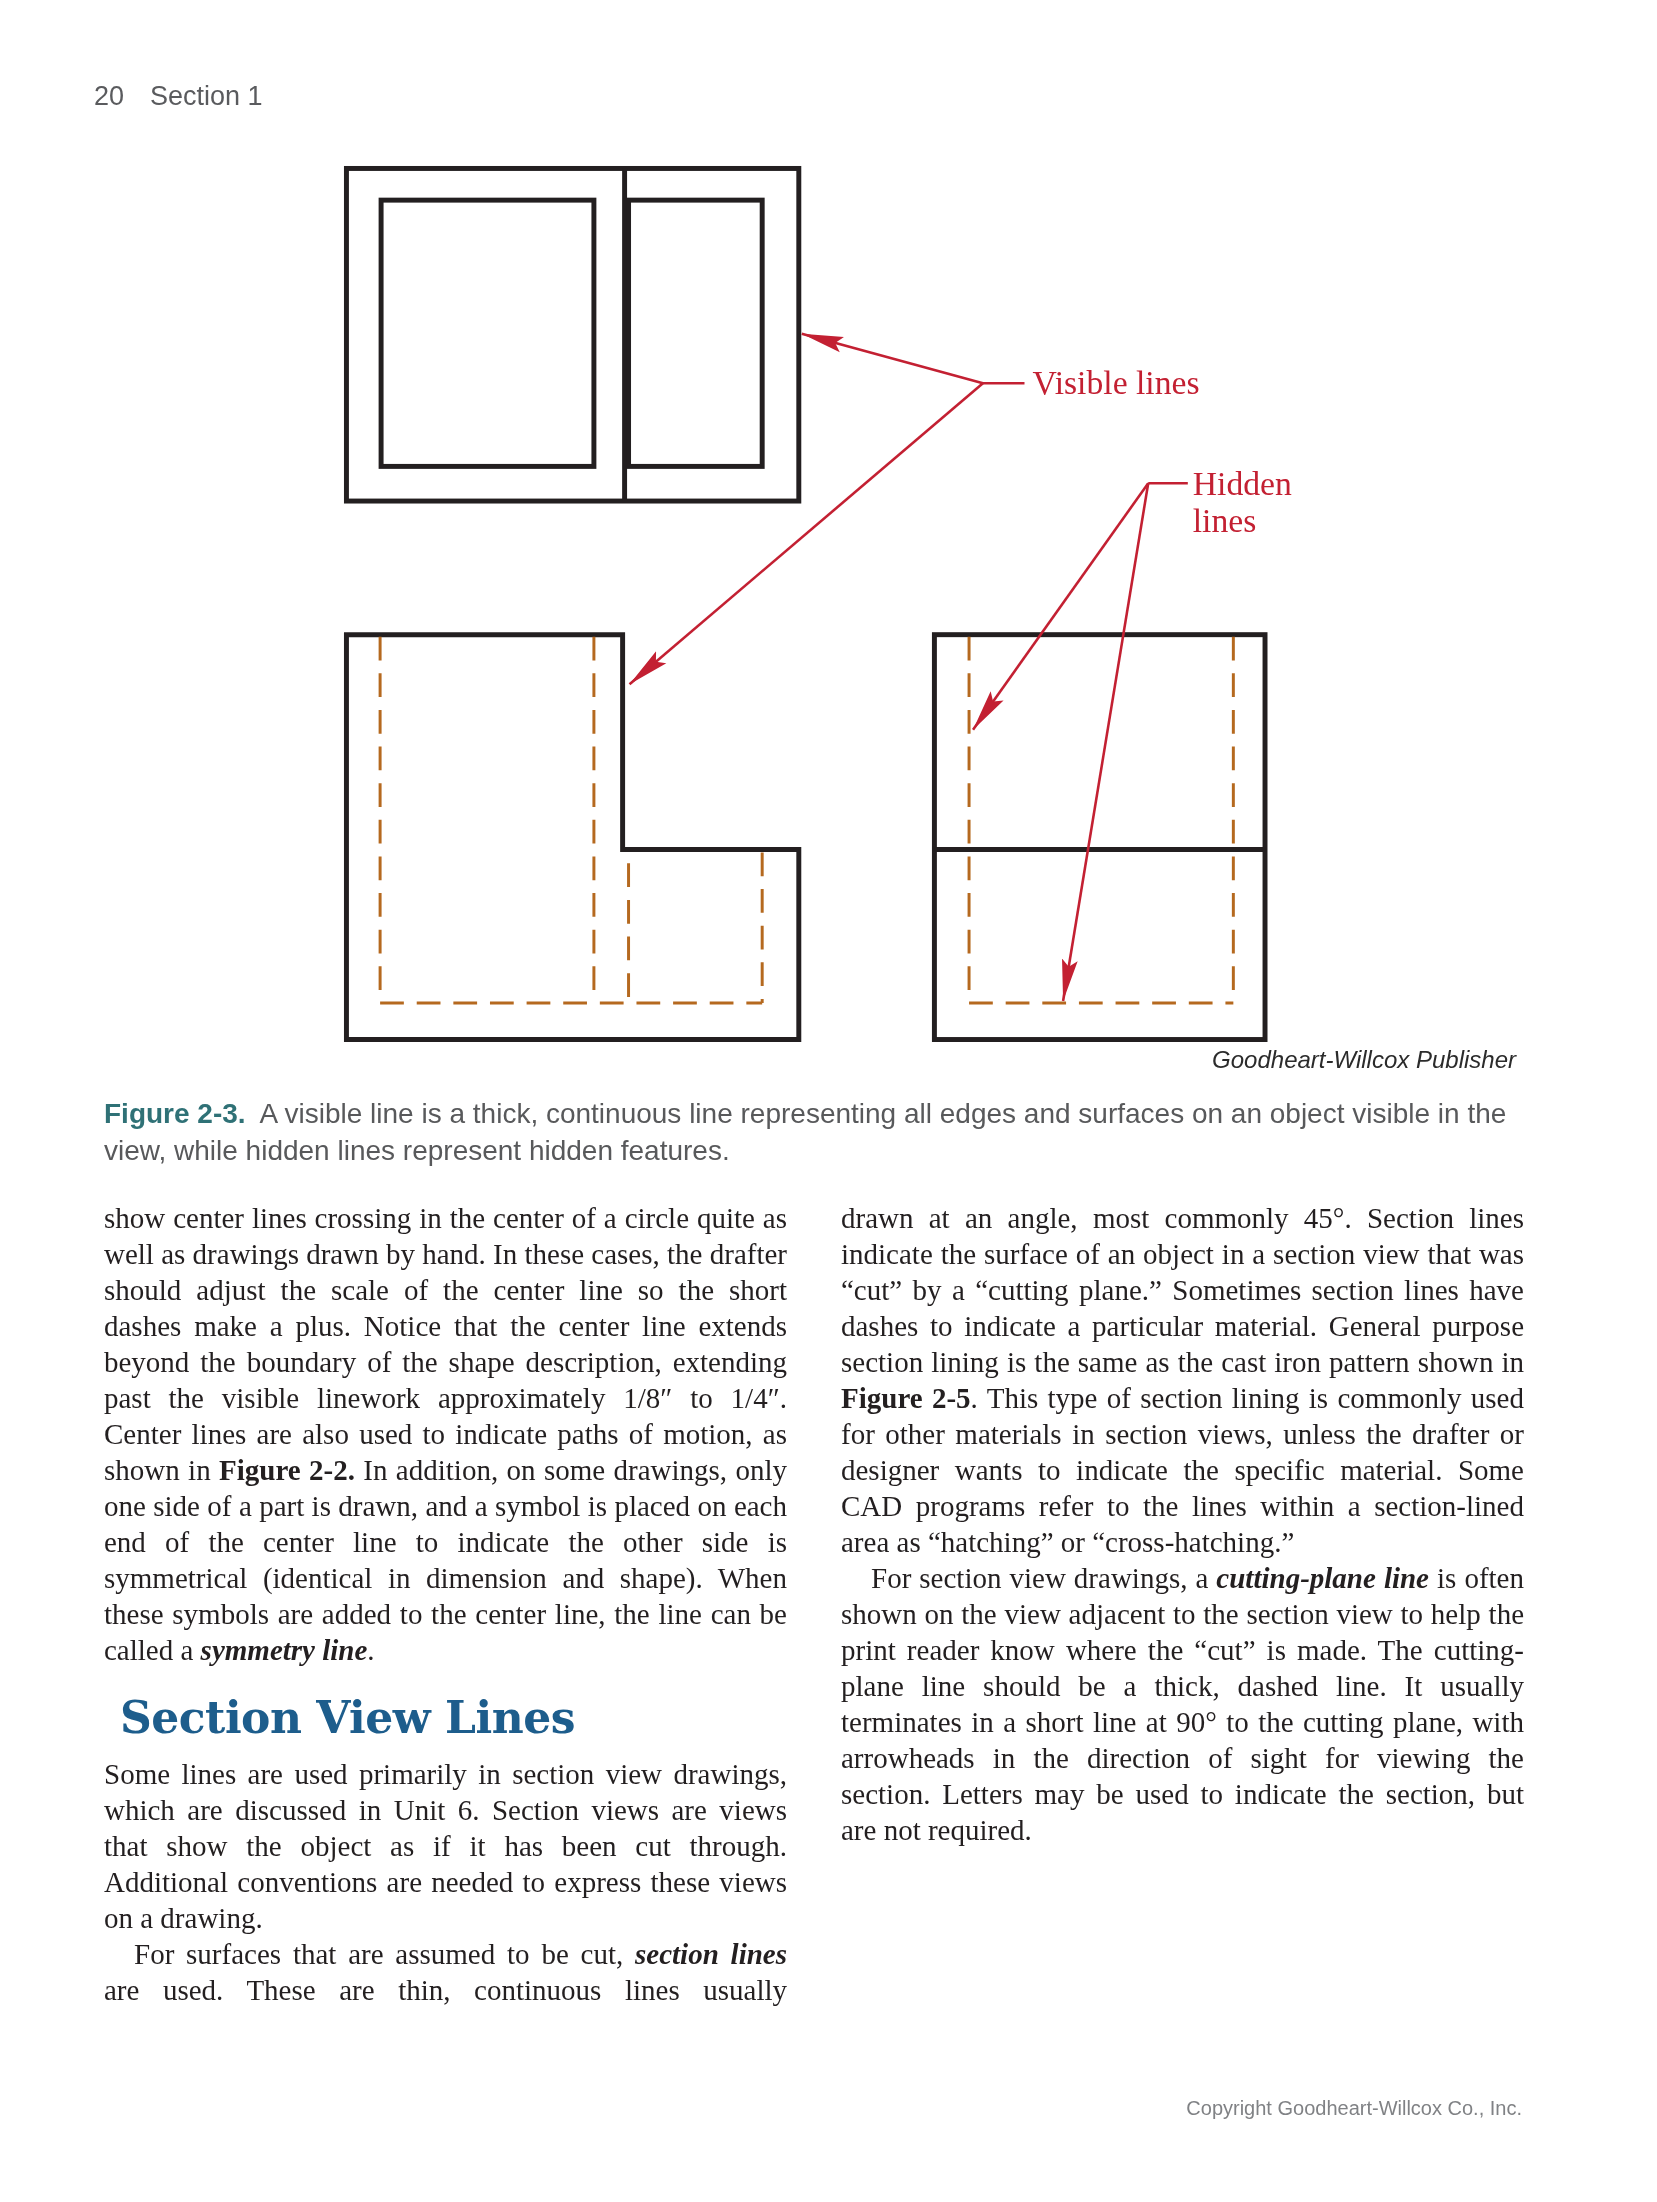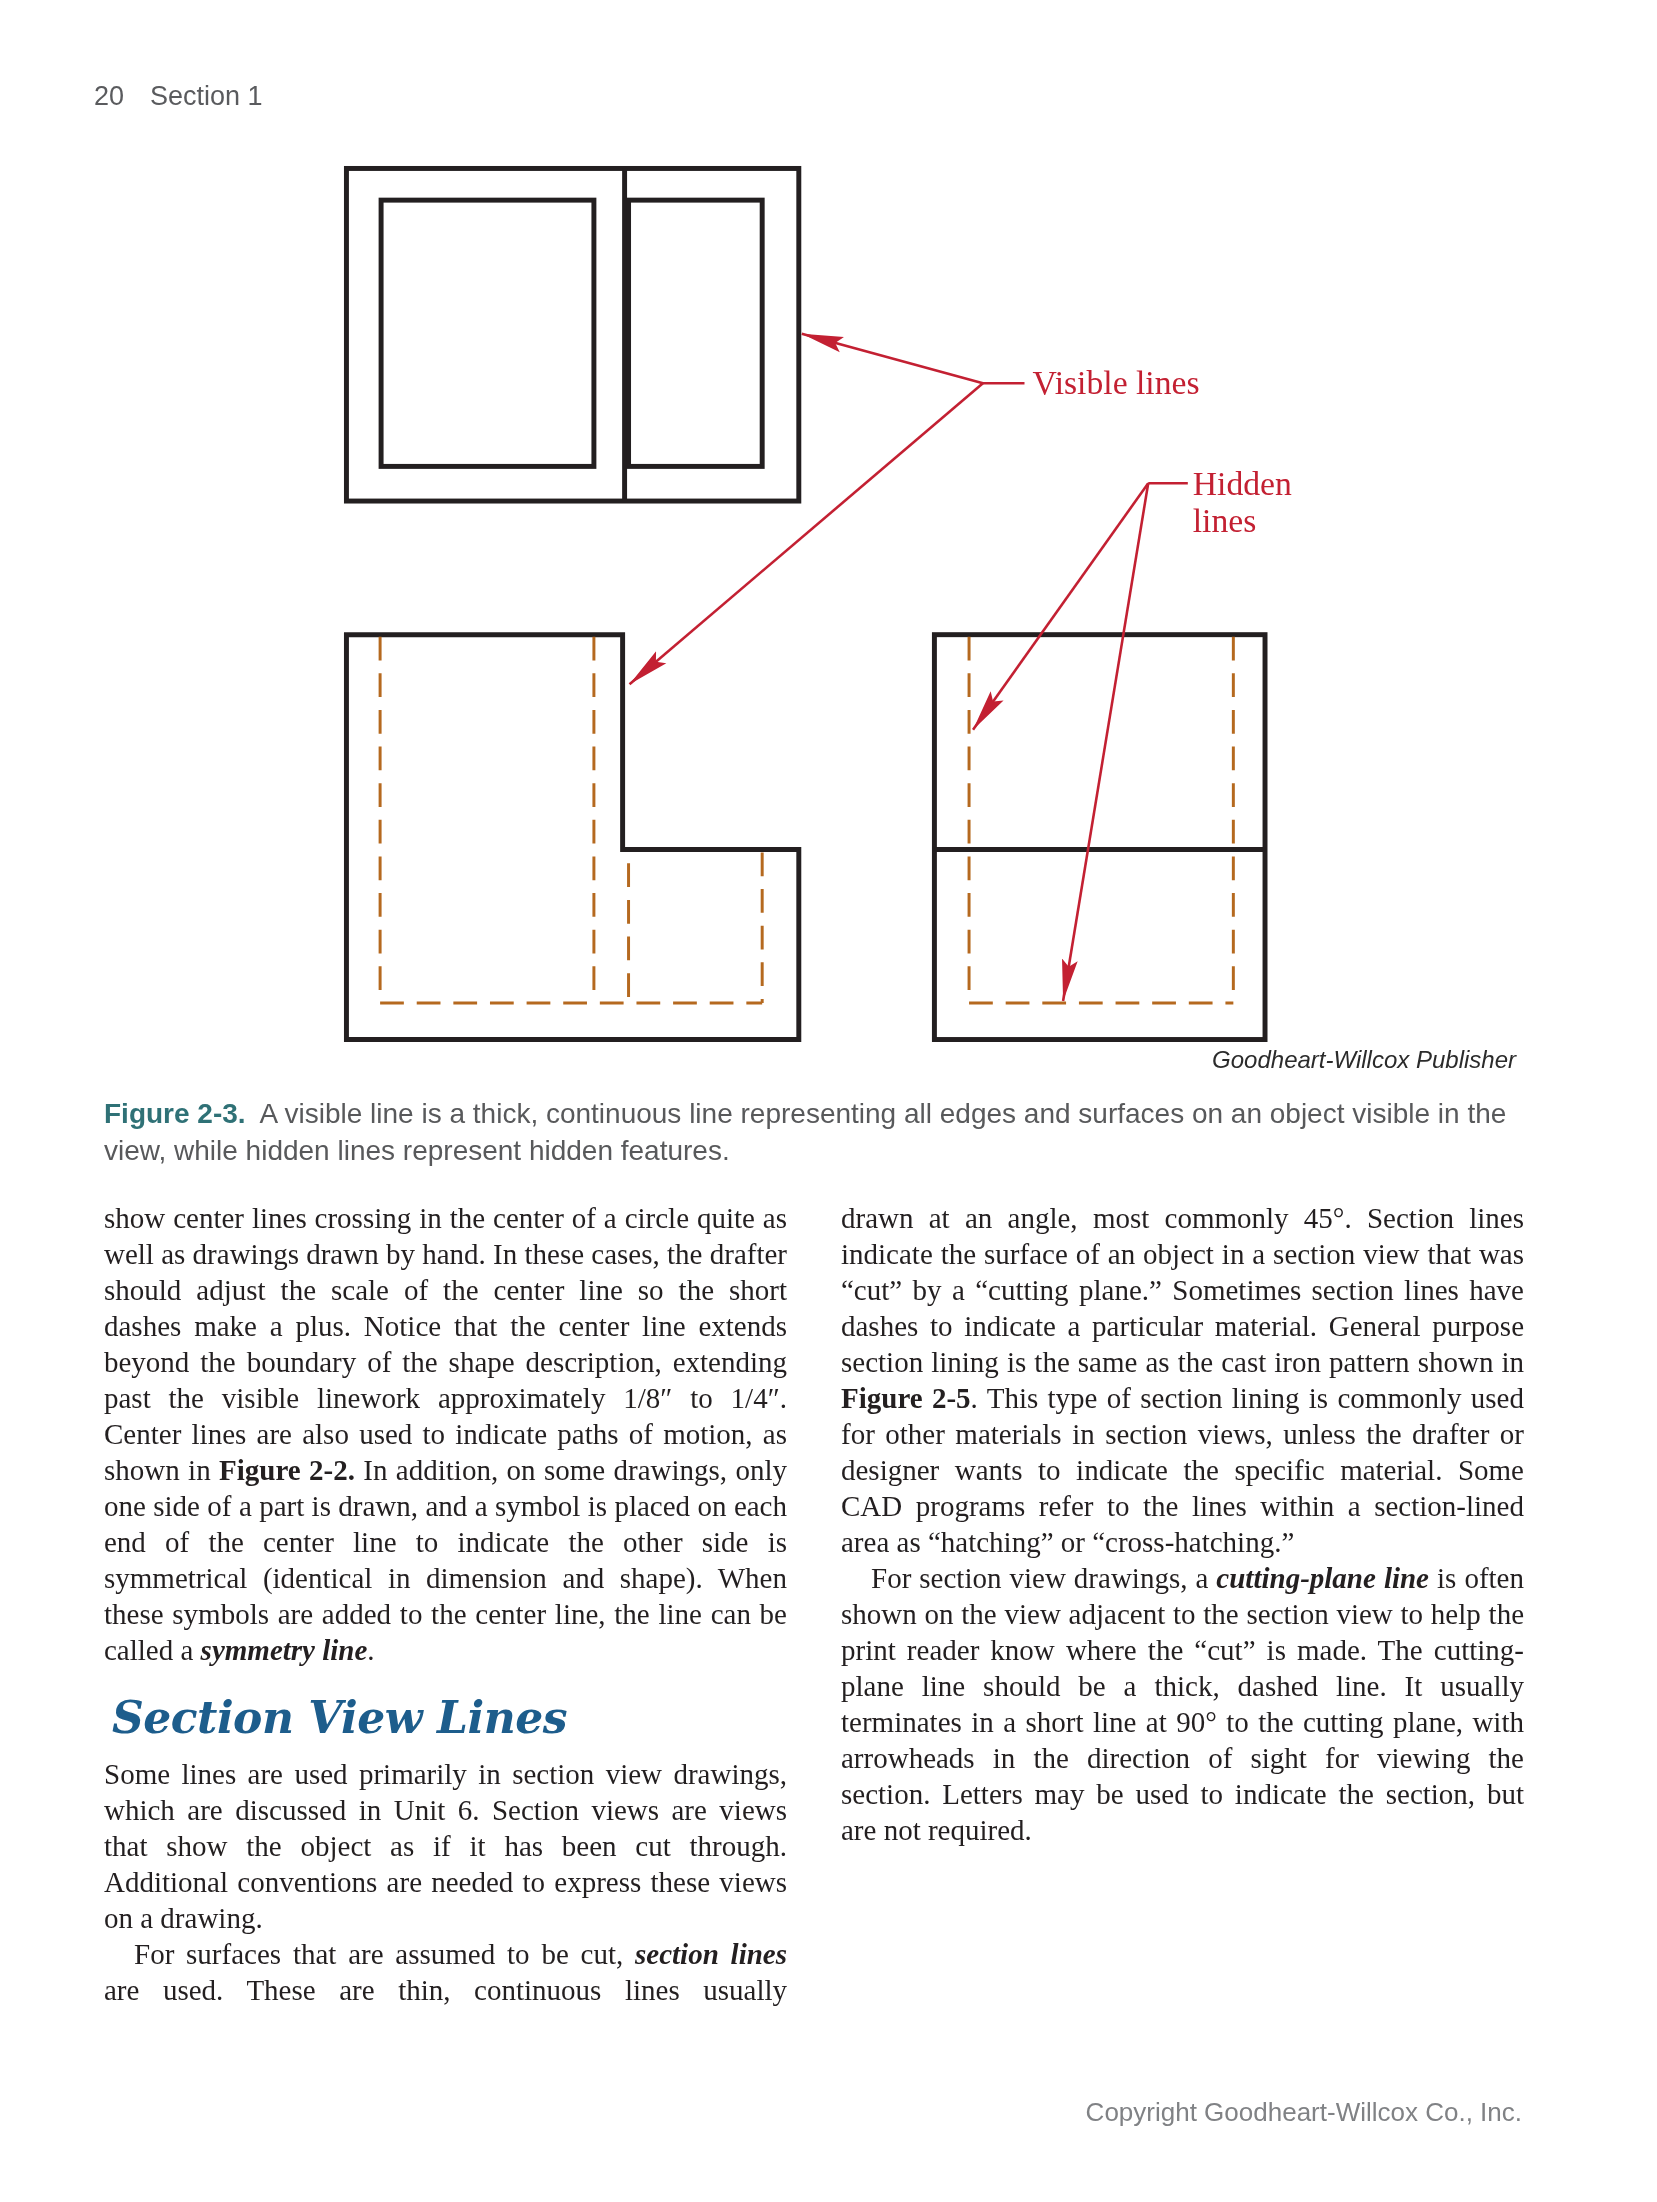--- a/index.html
+++ b/index.html
@@ -46,34 +46,33 @@
     font-family: "Liberation Serif", serif;
     font-size: 29px; line-height: 36px; color: #231F20;
     text-align: justify;
   }
   .column-left  { left: 104px; }
   .column-right { left: 841px; }
   .body-para { margin: 0; }
   .body-para.indent { text-indent: 30px; }
   .body-para.justify-last { text-align-last: justify; }
   .section-heading {
-    margin: 26px 0 14px 8px;
+    margin: 26px 0 14px 16px;
     font-family: "DejaVu Serif", serif;
     font-weight: bold; font-size: 44px; line-height: 48px;
     letter-spacing: -0.5px; color: #1D5D8C;
     text-align: left;
-    font-style: italic;
   }
   .seg-b  { font-weight: bold; }
   .seg-bi { font-weight: bold; font-style: italic; margin-top: 32px; }
   
   .footer-copyright {
     position: absolute; top: 2097px; right: 135px;
     font-family: "Liberation Sans", sans-serif;
-    font-size: 26px; color: #808285;
+    font-size: 20px; color: #808285;
   }
 </style>
 </head>
 <body>
 
 <div class="page">
 
   <div class="running-header">
     <span class="folio">20</span>
     <span class="sec-label">Section 1</span>

